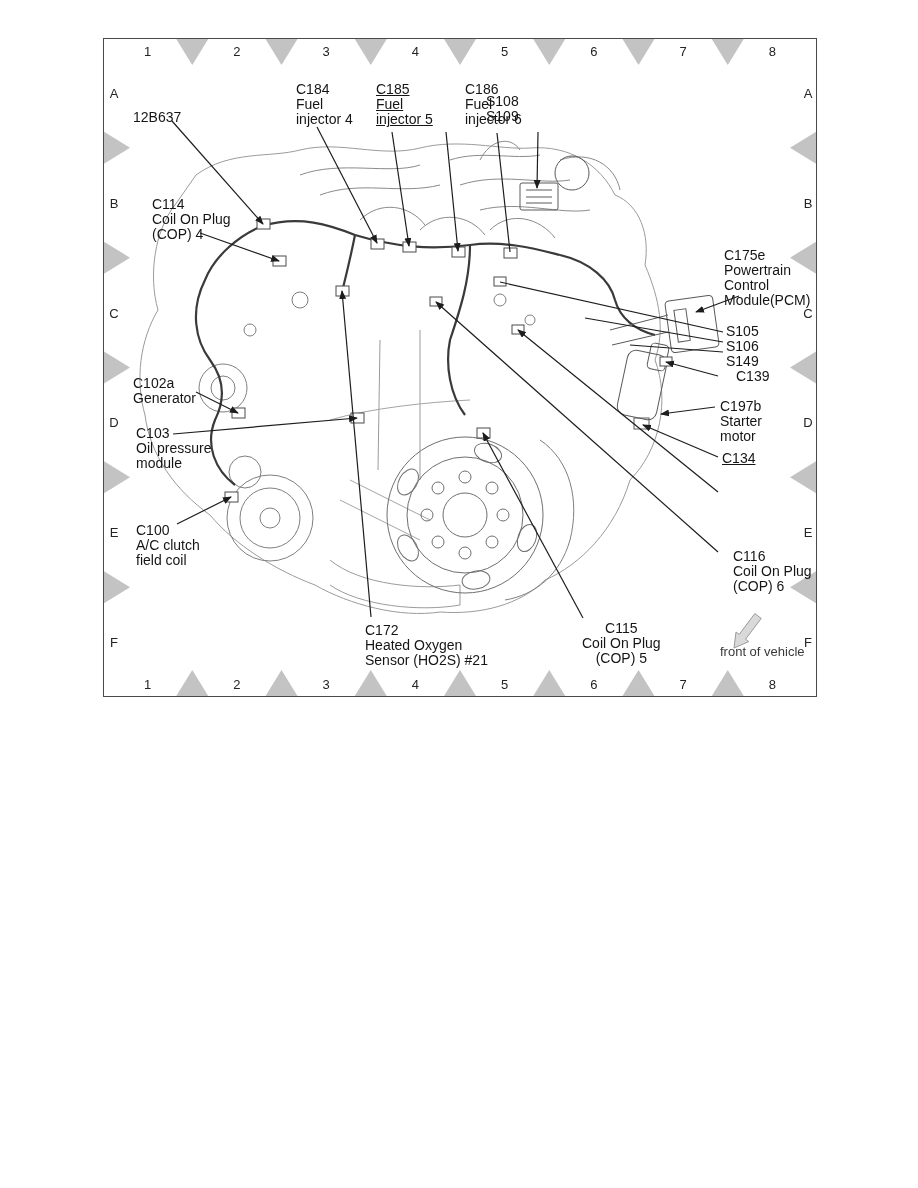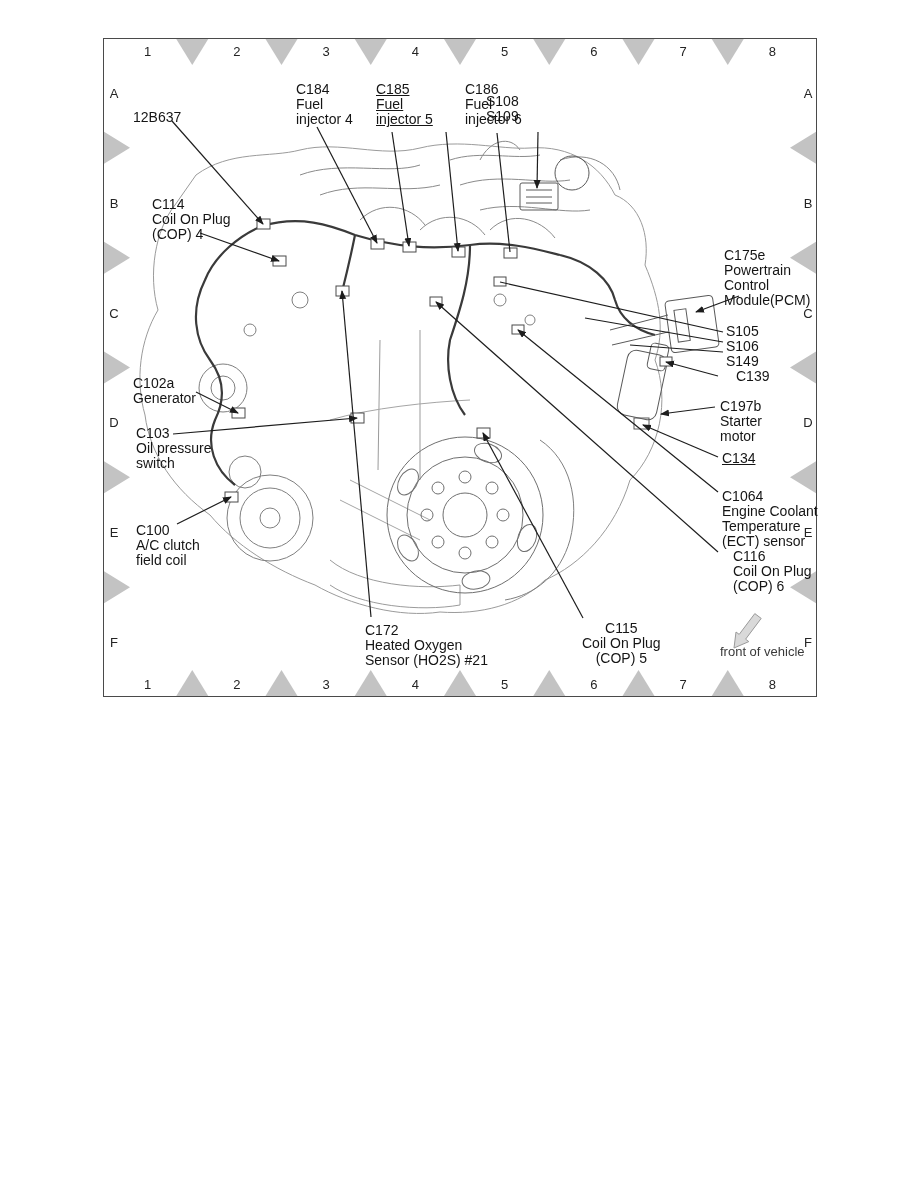--- a/index.html
+++ b/index.html
@@ -244,32 +244,28 @@
 Control
 Module(PCM)</div>
     <div class="callout" style="left: 726px; top: 324px;">S105
 S106
 S149</div>
     <div class="callout" style="left: 736px; top: 369px;">C139</div>
     <div class="callout" style="left: 720px; top: 399px;">C197b
 Starter
 motor</div>
     <div class="callout" style="left: 722px; top: 451px; text-decoration: underline;">C134</div>
-    <div class="callout" style="left: 722px; top: 489px;">C1064
-Engine Coolant
-Temperature
-(ECT) sensor</div>
     <div class="callout" style="left: 722px; top: 549px; margin-left: 11px;">C116
 Coil On Plug
 (COP) 6</div>
     <div class="callout" style="left: 133px; top: 376px;">C102a
 Generator</div>
     <div class="callout" style="left: 136px; top: 426px;">C103
 Oil pressure
-switch</div>
+module</div>
     <div class="callout" style="left: 136px; top: 523px;">C100
 A/C clutch
 field coil</div>
     <div class="callout" style="left: 365px; top: 623px;">C172
 Heated Oxygen
 Sensor (HO2S) #21</div>
     <div class="callout" style="left: 582px; top: 621px; text-align: center;">C115
 Coil On Plug
 (COP) 5</div>
     <div class="callout small" style="left: 720px; top: 646px;">front of vehicle</div>

